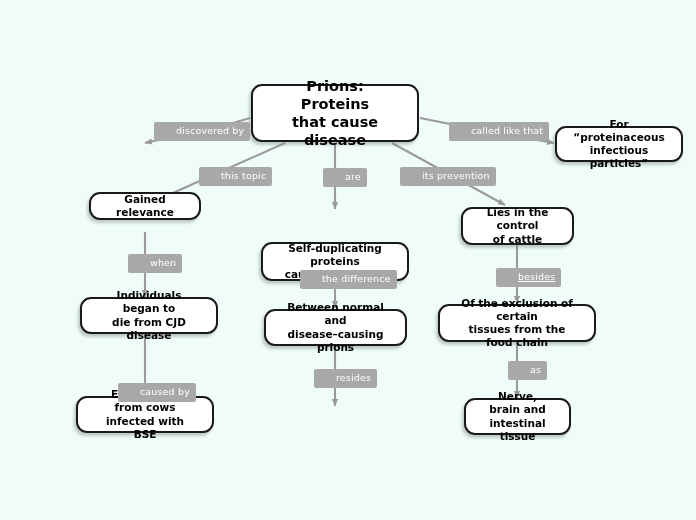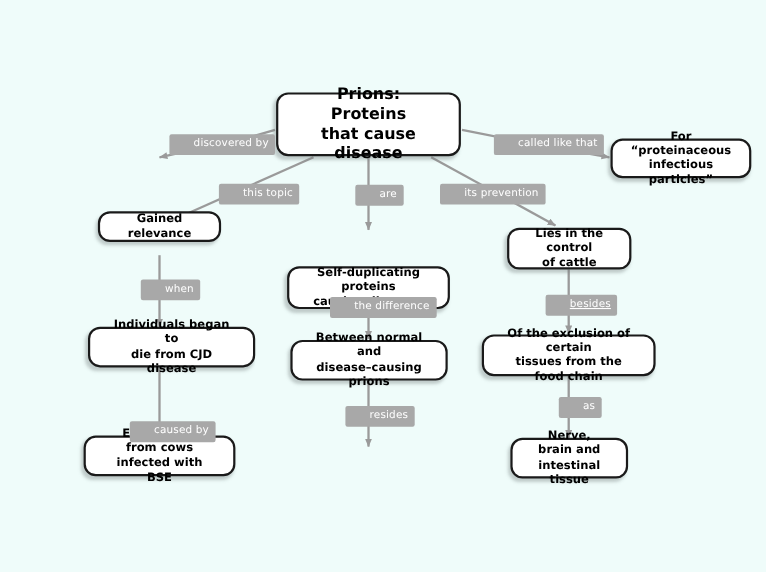--- a/index.html
+++ b/index.html
@@ -126,21 +126,21 @@
     </span>
   </div>
 
   <div class="node node-lvl" style="left:461px; top:207px; width:113px; height:38px;">
     <span>
       <span>Lies in the control</span><br>
       <span>of cattle</span>
     </span>
   </div>
 
-  <div class="node node-lvl" style="left:80px; top:297px; width:152px; height:37px;">
+  <div class="node node-lvl" style="left:80px; top:297px; width:138px; height:37px;">
     <span>
       <span>Individuals began to</span><br>
       <span>die from CJD disease</span>
     </span>
   </div>
 
   <div class="node node-lvl" style="left:264px; top:309px; width:143px; height:37px;">
     <span>
       <span>Between normal and</span><br>
       <span>disease–causing prions</span>

